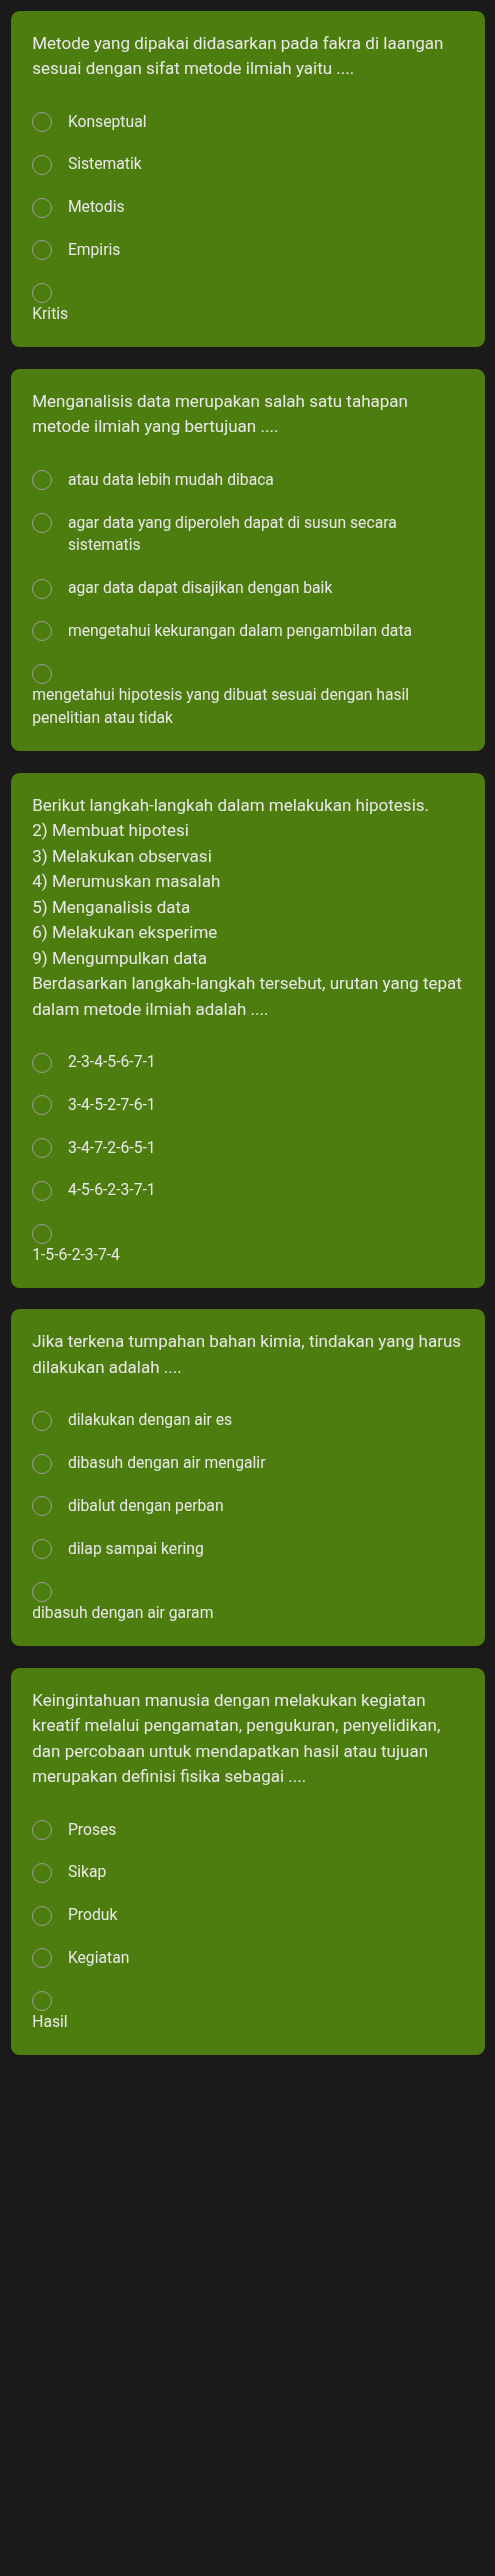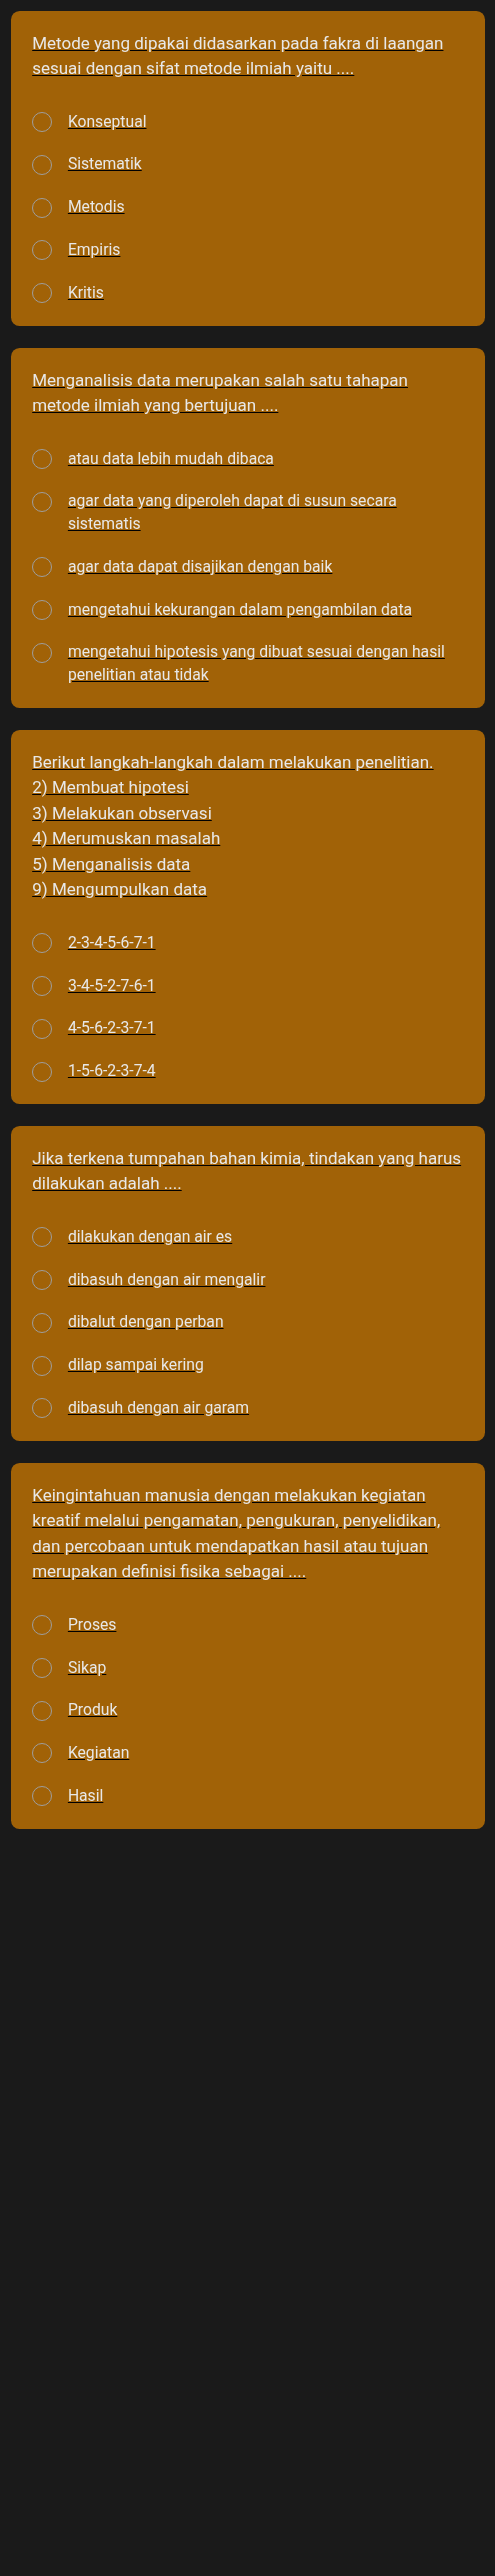--- a/index.html
+++ b/index.html
@@ -7,43 +7,43 @@
       padding: 0;
       box-sizing: border-box;
     }
     body {
       background-color: #1a1a1a;
       font-family: -apple-system, BlinkMacSystemFont, 'Segoe UI', Roboto, Arial, sans-serif;
       padding: 10.7px;
       width: 496px;
     }
     .question-card {
-      background-color: #a16207;
+      background-color: #4d7c0f;
       border-radius: 8.6px;
       padding: 20px 21.5px 21.5px 21.5px;
       margin-bottom: 21.5px;
-      text-decoration: underline;
     }
     .question-text {
       color: #e8e8e8;
       font-size: 17px;
       line-height: 1.5;
       margin-bottom: 29px;
     }
     .question-text .line {
       display: block;
     }
     .option-row {
       display: flex;
       align-items: flex-start;
       margin-bottom: 20px;
       cursor: pointer;
     }
     .option-row:last-child {
       margin-bottom: 0;
+      flex-direction: column;
     }
     .radio-circle {
       width: 20px;
       height: 20px;
       border: 1.8px solid #9e9e9e;
       border-radius: 50%;
       flex-shrink: 0;
       margin-right: 15.7px;
       margin-top: 1.4px;
     }
@@ -102,34 +102,40 @@
         <div class="radio-circle"></div>
         <div class="option-label">mengetahui kekurangan dalam pengambilan data</div>
       </div>
       <div class="option-row">
         <div class="radio-circle"></div>
         <div class="option-label">mengetahui hipotesis yang dibuat sesuai dengan hasil penelitian atau tidak</div>
       </div>
     </div>
     <div class="question-card">
       <div class="question-text">
-        <span class="line">Berikut langkah-langkah dalam melakukan penelitian.</span>
+        <span class="line">Berikut langkah-langkah dalam melakukan hipotesis.</span>
         <span class="line">2) Membuat hipotesi</span>
         <span class="line">3) Melakukan observasi</span>
         <span class="line">4) Merumuskan masalah</span>
         <span class="line">5) Menganalisis data</span>
+        <span class="line">6) Melakukan eksperime</span>
         <span class="line">9) Mengumpulkan data</span>
+        <span class="line">Berdasarkan langkah-langkah tersebut, urutan yang tepat dalam metode ilmiah adalah ....</span>
       </div>
       <div class="option-row">
         <div class="radio-circle"></div>
         <div class="option-label">2-3-4-5-6-7-1</div>
       </div>
       <div class="option-row">
         <div class="radio-circle"></div>
         <div class="option-label">3-4-5-2-7-6-1</div>
+      </div>
+      <div class="option-row">
+        <div class="radio-circle"></div>
+        <div class="option-label">3-4-7-2-6-5-1</div>
       </div>
       <div class="option-row">
         <div class="radio-circle"></div>
         <div class="option-label">4-5-6-2-3-7-1</div>
       </div>
       <div class="option-row">
         <div class="radio-circle"></div>
         <div class="option-label">1-5-6-2-3-7-4</div>
       </div>
     </div>

